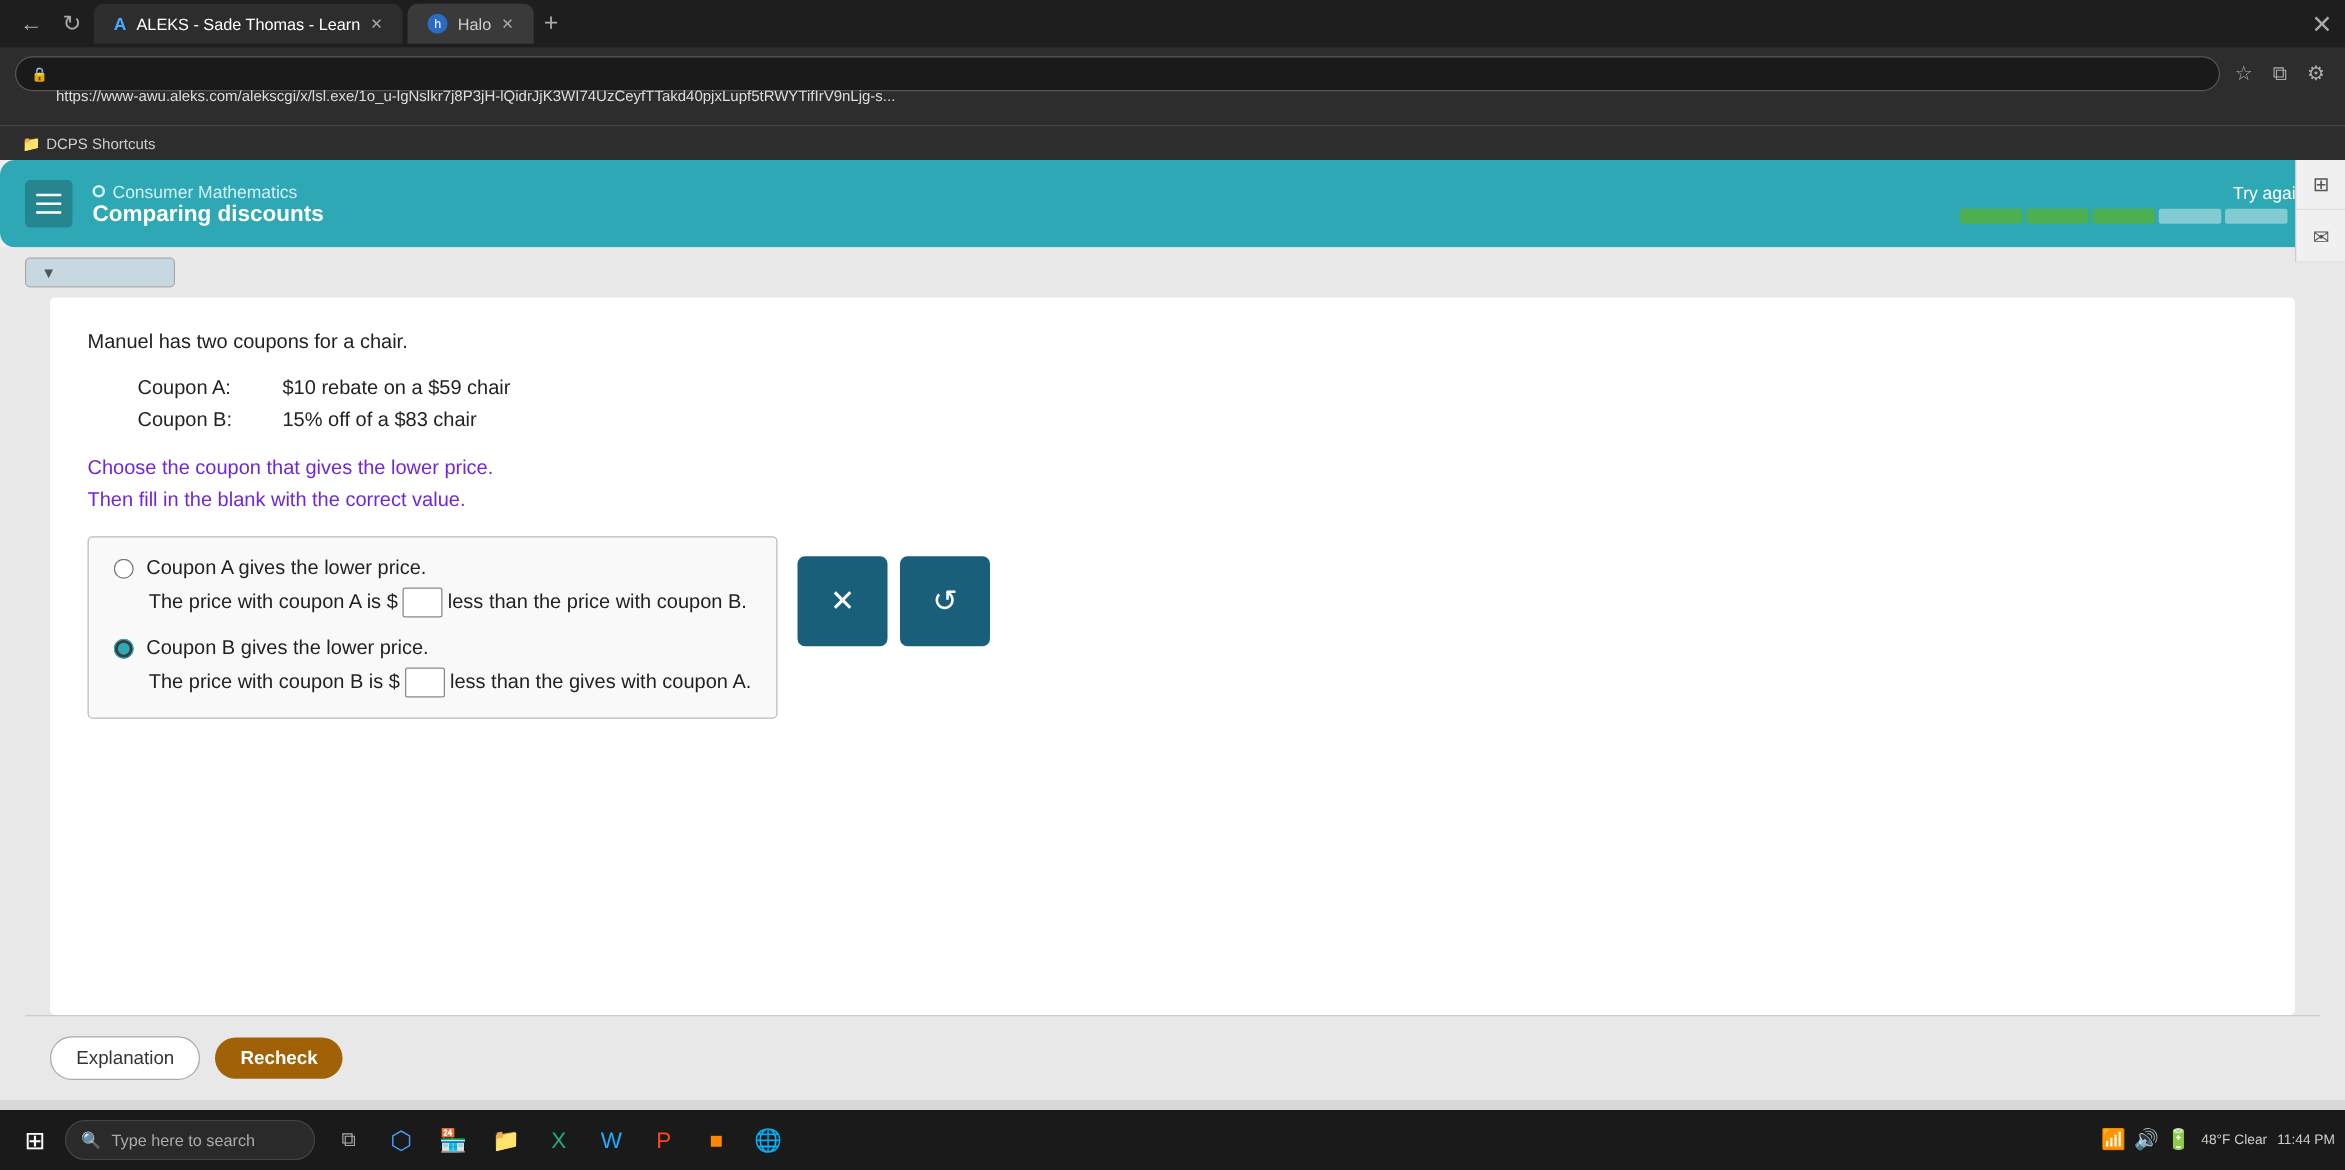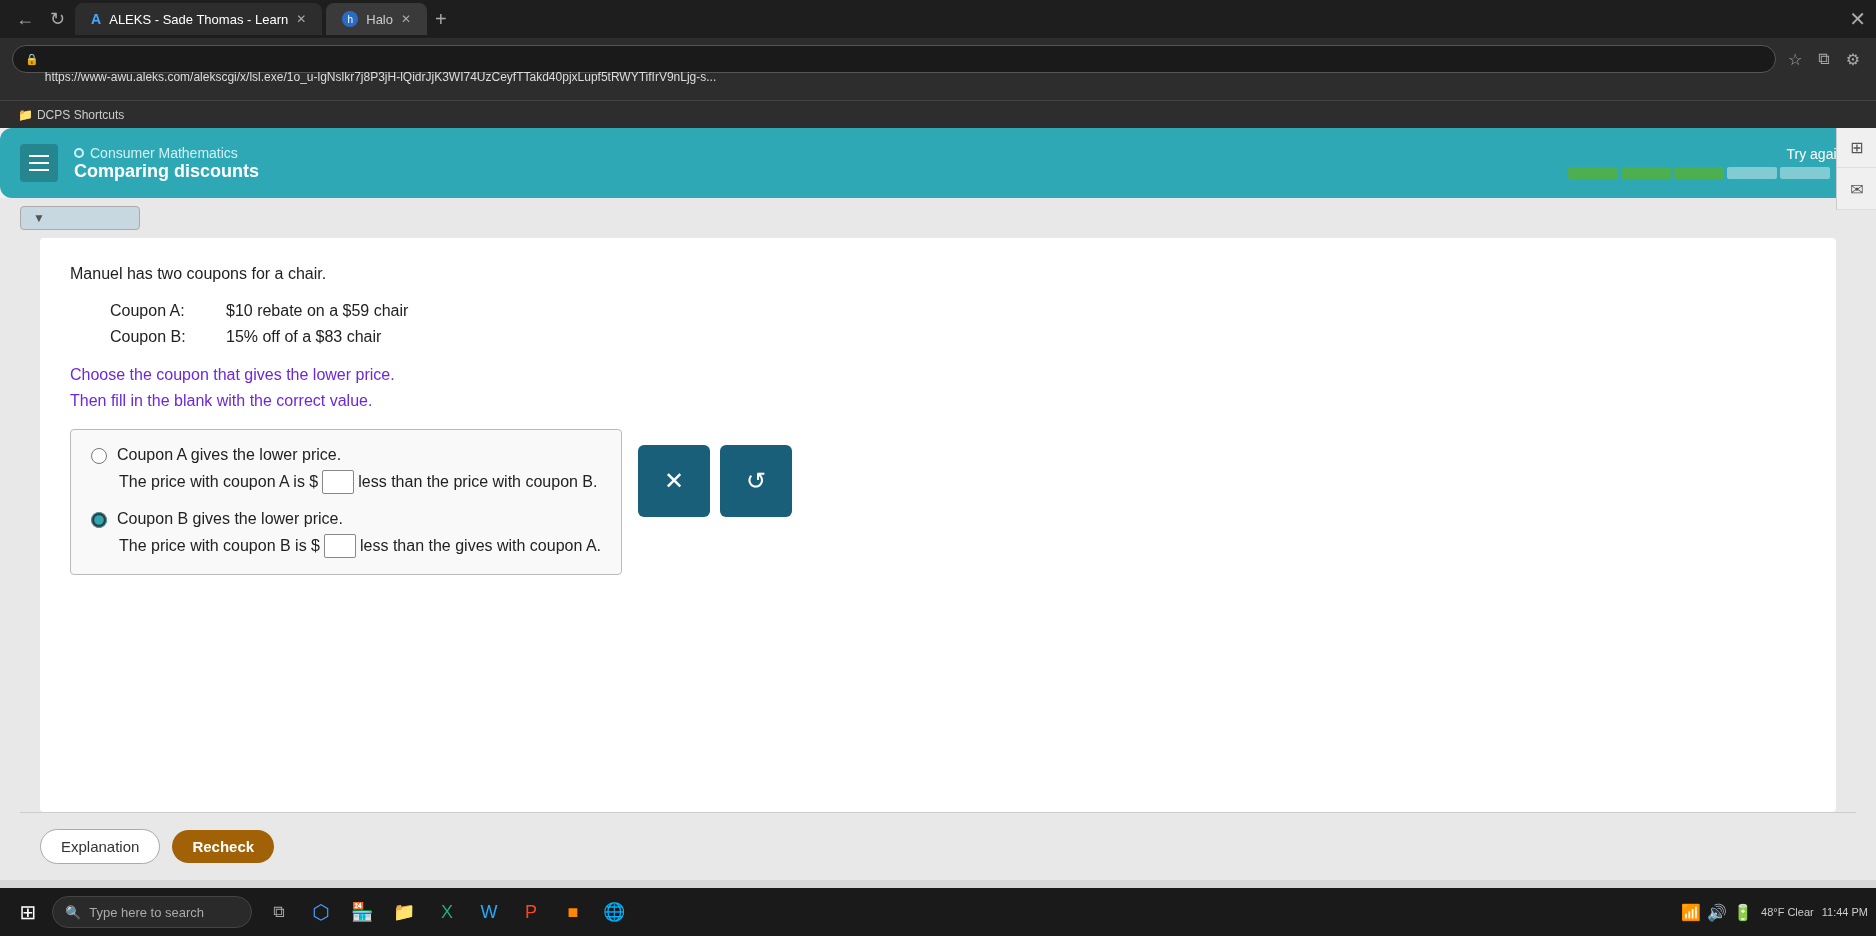--- a/index.html
+++ b/index.html
@@ -298,21 +298,21 @@
       position: relative;
     }
 
     .radio-option {
       display: flex;
       flex-direction: column;
       gap: 6px;
     }
     .radio-label-row {
       display: flex;
-      align-items: flex-end;
+      align-items: center;
       gap: 10px;
     }
     .radio-input {
       width: 16px;
       height: 16px;
       cursor: pointer;
       accent-color: #2fa8b5;
     }
     .radio-text {
       font-size: 16px;

